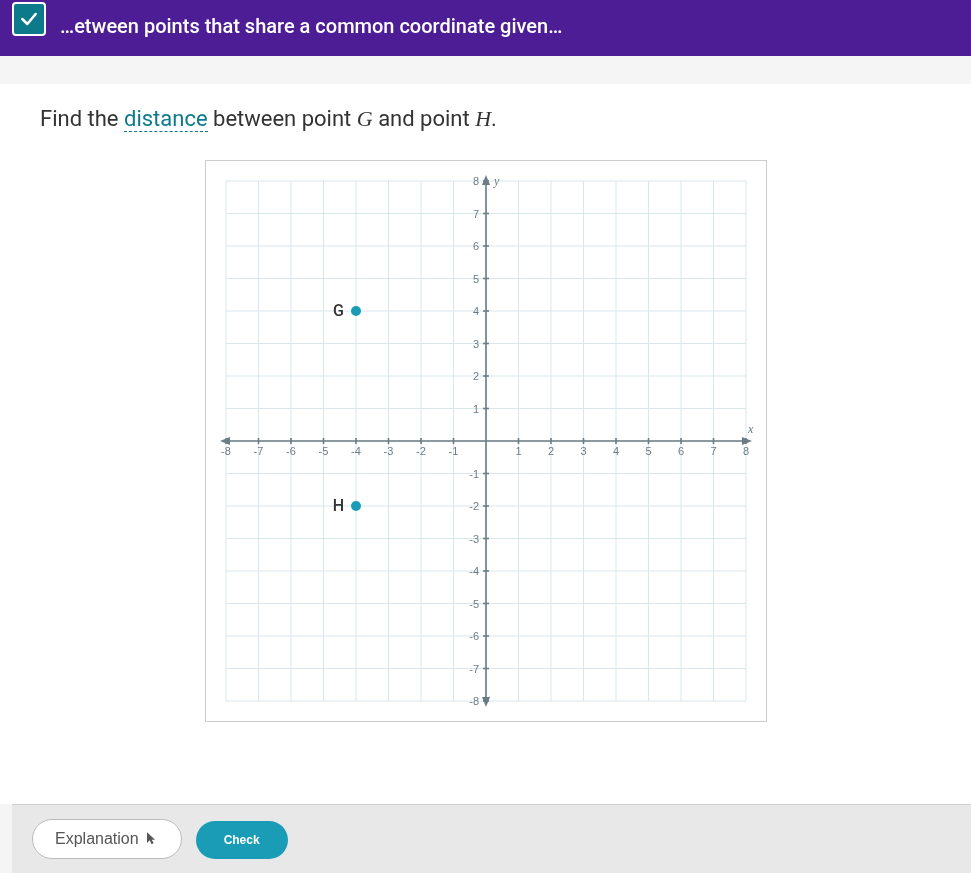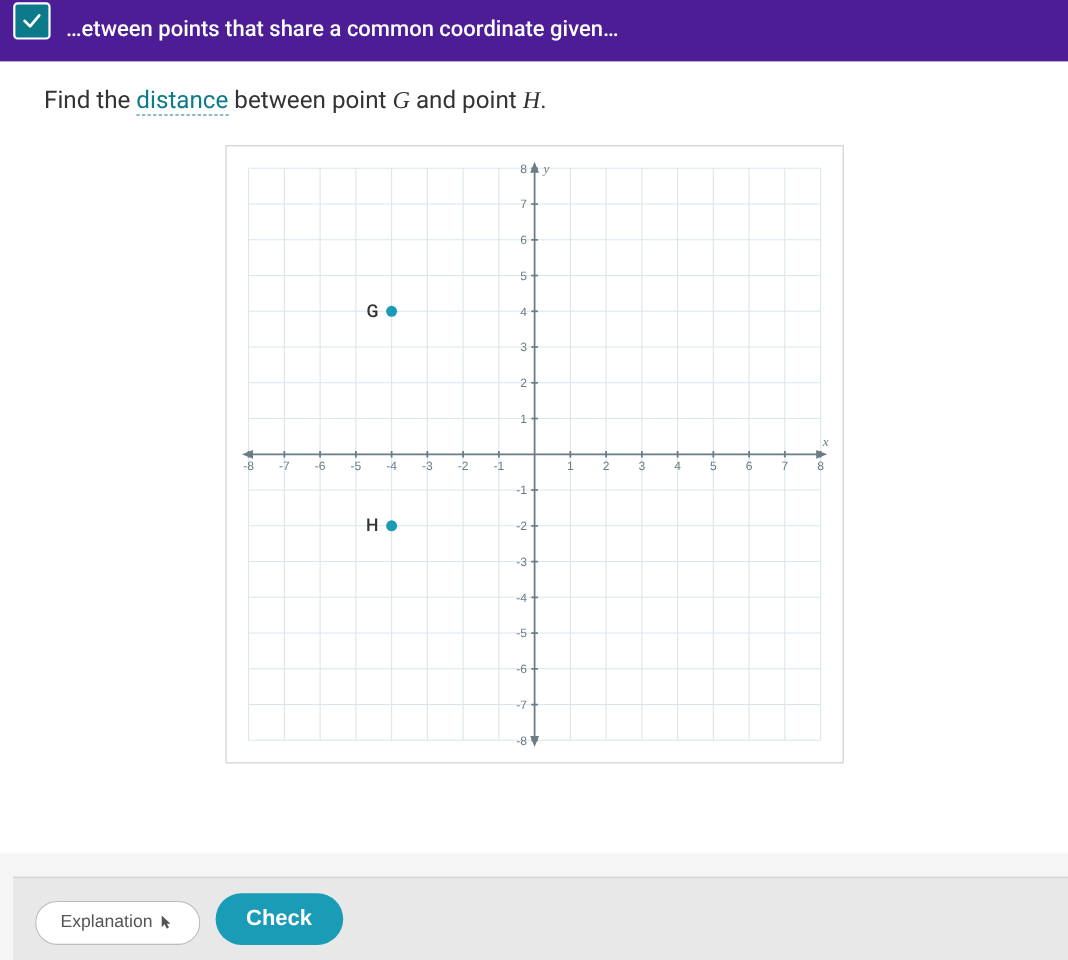--- a/index.html
+++ b/index.html
@@ -34,20 +34,21 @@
     display: flex;
     align-items: center;
     justify-content: center;
   }
   .check-badge svg { width: 20px; height: 20px; }
   .content-area {
     background: #fff;
     padding: 22px 40px 10px 40px;
     min-height: 720px;
     position: relative;
+    margin-top: 28px;
   }
   .question-text {
     font-size: 22px;
     color: #333;
     margin-bottom: 28px;
   }
   .distance-link {
     color: #0d7a8c;
     border-bottom: 1px dashed #0d7a8c;
     cursor: pointer;
@@ -93,21 +94,21 @@
     display: flex;
     align-items: center;
     gap: 4px;
   }
   .btn-check {
     background: #1a9cb7;
     color: #fff;
     border: none;
     border-radius: 999px;
     padding: 12px 28px;
-    font-size: 20px;
+    font-size: 12px;
     font-weight: 600;
     cursor: pointer;
   }
   .cursor-icon { width: 16px; height: 16px; }
 </style>
 </head>
 <body>
 
 <div class="header-bar">
   <div class="check-badge">

